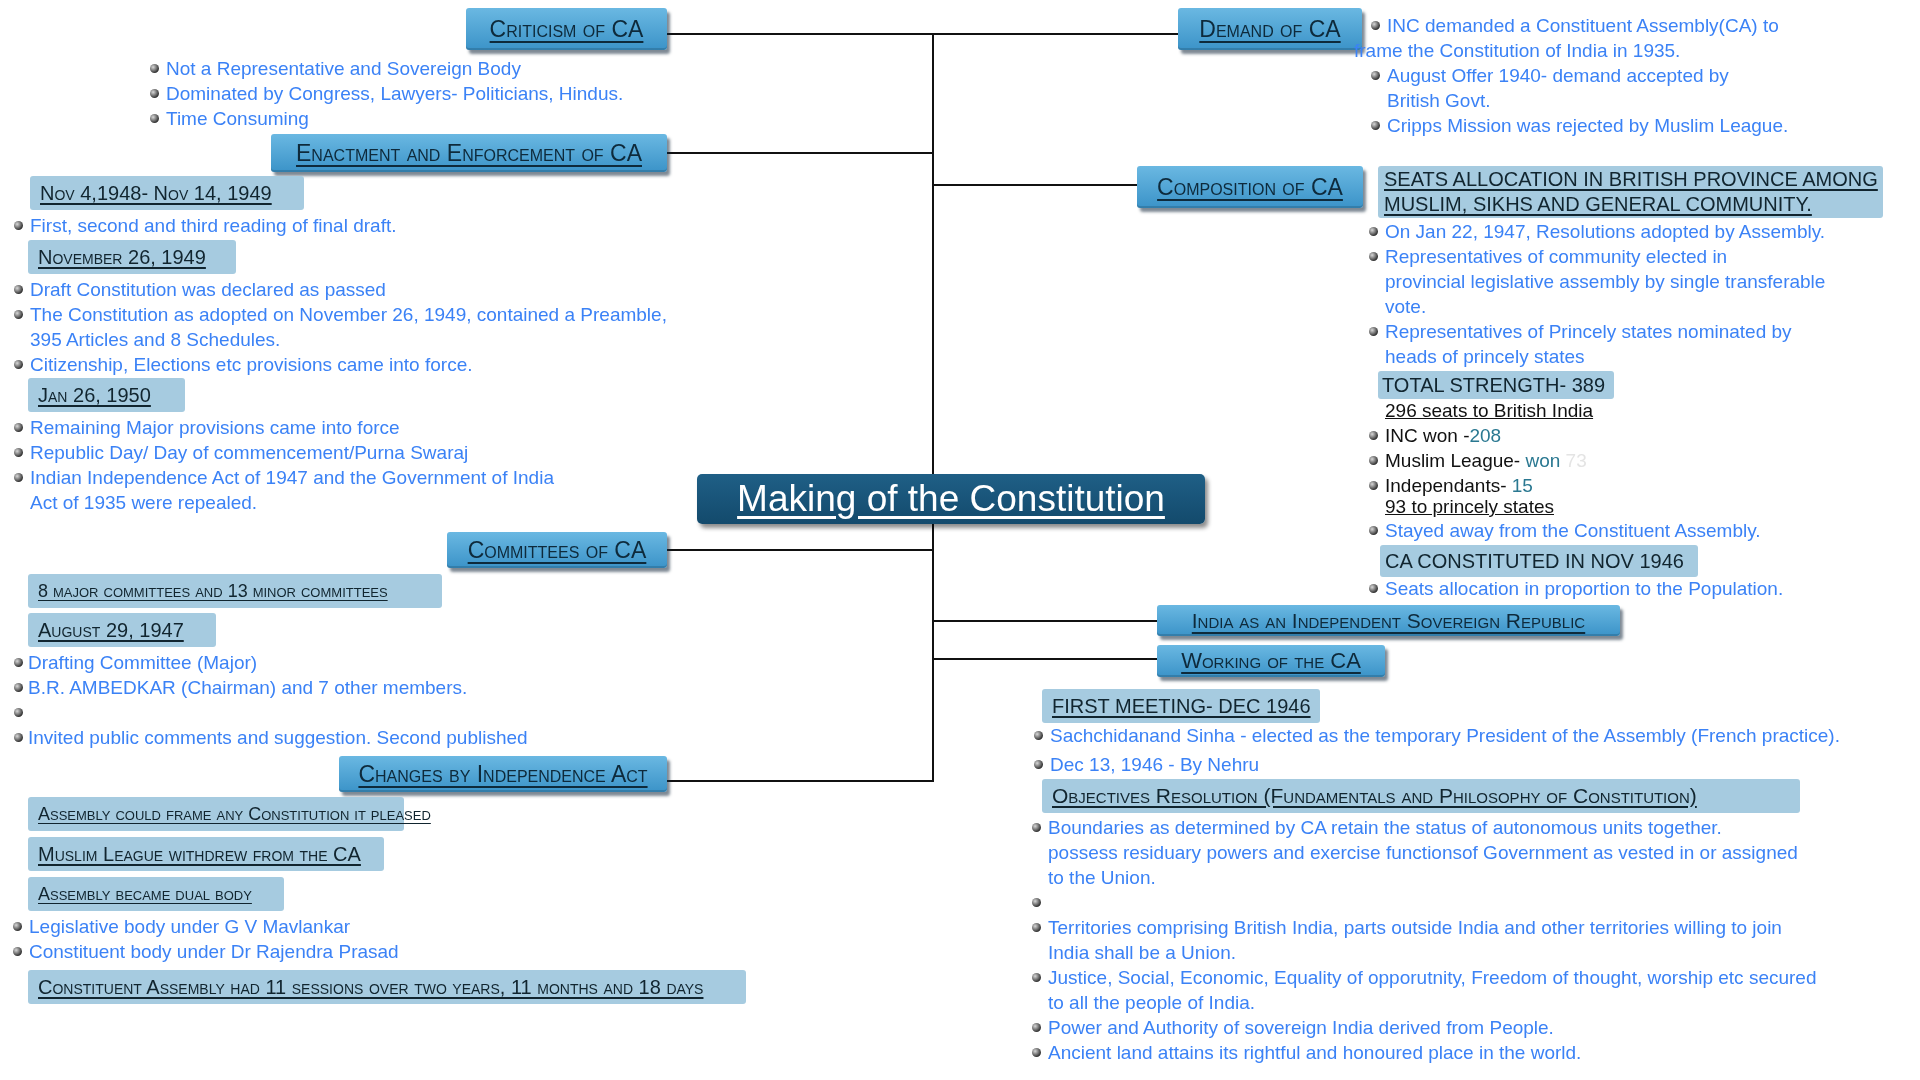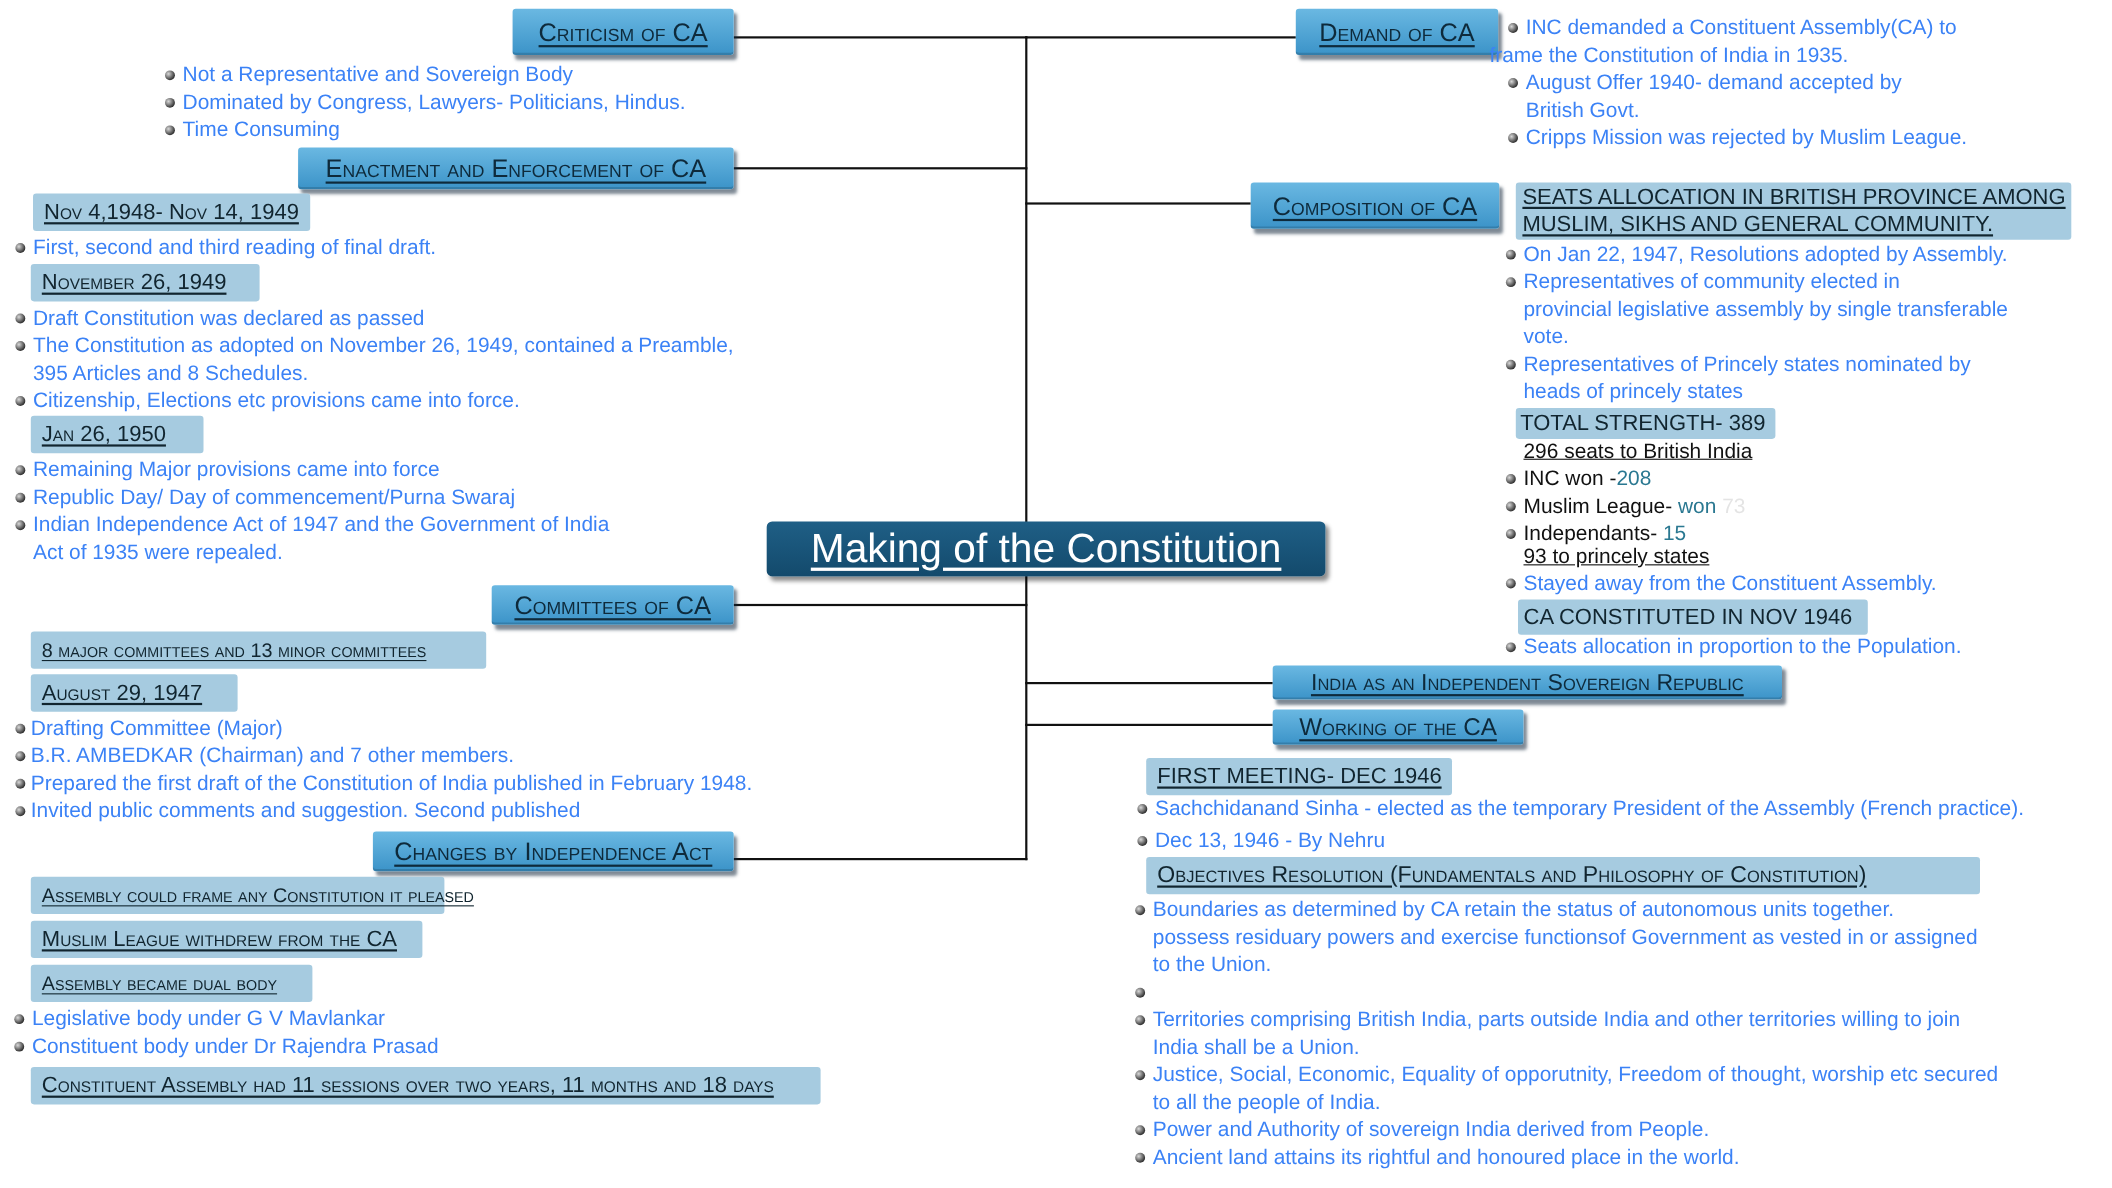--- a/index.html
+++ b/index.html
@@ -43,39 +43,39 @@
 <div class="line-h" style="left:667px; top:780px; width:267px;"></div>
 
 <div class="central">Making of the Constitution</div>
 
 <div class="branch" style="left:466px; top:8px; width:201px;">Criticism of CA</div>
 <div class="bl" style="left:166px; top:56px;"><span class="dot"></span><span>Not a Representative and Sovereign Body</span></div>
 <div class="bl" style="left:166px; top:81px;"><span class="dot"></span><span>Dominated by Congress, Lawyers- Politicians, Hindus.</span></div>
 <div class="bl" style="left:166px; top:106px;"><span class="dot"></span><span>Time Consuming</span></div>
 
 <div class="branch" style="left:271px; top:134px; width:396px; height:38px;">Enactment and Enforcement of CA</div>
-<div class="sub" style="left:30px; top:176px; width:252px; height:34px;">Nov 4,1948- Nov 14, 1949</div>
+<div class="sub" style="left:30px; top:176px; width:274px; height:34px;">Nov 4,1948- Nov 14, 1949</div>
 <div class="bl" style="left:30px; top:213px;"><span class="dot"></span><span>First, second and third reading of final draft.</span></div>
 <div class="sub" style="left:28px; top:240px; width:208px; height:34px;">November 26, 1949</div>
 <div class="bl" style="left:30px; top:277px;"><span class="dot"></span><span>Draft Constitution was declared as passed</span></div>
 <div class="bl" style="left:30px; top:302px;"><span class="dot"></span><span>The Constitution as adopted on November 26, 1949, contained a Preamble,</span></div>
 <div class="bl" style="left:30px; top:327px;"><span>395 Articles and 8 Schedules.</span></div>
 <div class="bl" style="left:30px; top:352px;"><span class="dot"></span><span>Citizenship, Elections etc provisions came into force.</span></div>
 <div class="sub" style="left:28px; top:378px; width:157px; height:34px;">Jan 26, 1950</div>
 <div class="bl" style="left:30px; top:415px;"><span class="dot"></span><span>Remaining Major provisions came into force</span></div>
 <div class="bl" style="left:30px; top:440px;"><span class="dot"></span><span>Republic Day/ Day of commencement/Purna Swaraj</span></div>
 <div class="bl" style="left:30px; top:465px;"><span class="dot"></span><span>Indian Independence Act of 1947 and the Government of India</span></div>
 <div class="bl" style="left:30px; top:490px;"><span>Act of 1935 were repealed.</span></div>
 
 <div class="branch" style="left:447px; top:532px; width:220px; height:36px;">Committees of CA</div>
 <div class="sub" style="left:28px; top:574px; width:414px; height:34px; font-size:18px;">8 major committees and 13 minor committees</div>
 <div class="sub" style="left:28px; top:613px; width:188px; height:34px;">August 29, 1947</div>
 <div class="bl" style="left:28px; top:650px;"><span class="dot" style="left:-14px"></span><span>Drafting Committee (Major)</span></div>
 <div class="bl" style="left:28px; top:675px;"><span class="dot" style="left:-14px"></span><span>B.R. AMBEDKAR (Chairman) and 7 other members.</span></div>
-<div class="bl" style="left:28px; top:700px;"><span class="dot" style="left:-14px"></span><span>Prepared the first draft of the Constitution of India published in February 1948.</span></div>
+<div class="bl" style="left:28px; top:700px;"><span class="dot" style="left:-14px"></span></div>
 <div class="bl" style="left:28px; top:725px;"><span class="dot" style="left:-14px"></span><span>Invited public comments and suggestion. Second published</span></div>
 
 <div class="branch" style="left:339px; top:756px; width:328px; height:36px;">Changes by Independence Act</div>
 <div class="sub" style="left:28px; top:797px; width:376px; height:34px; font-size:18px;">Assembly could frame any Constitution it pleased</div>
 <div class="sub" style="left:28px; top:837px; width:356px; height:34px;">Muslim League withdrew from the CA</div>
 <div class="sub" style="left:28px; top:877px; width:256px; height:34px; font-size:18px;">Assembly became dual body</div>
 <div class="bl" style="left:29px; top:914px;"><span class="dot"></span><span>Legislative body under G V Mavlankar</span></div>
 <div class="bl" style="left:29px; top:939px;"><span class="dot"></span><span>Constituent body under Dr Rajendra Prasad</span></div>
 <div class="sub" style="left:28px; top:970px; width:718px; height:34px;">Constituent Assembly had 11 sessions over two years, 11 months and 18 days</div>
 

